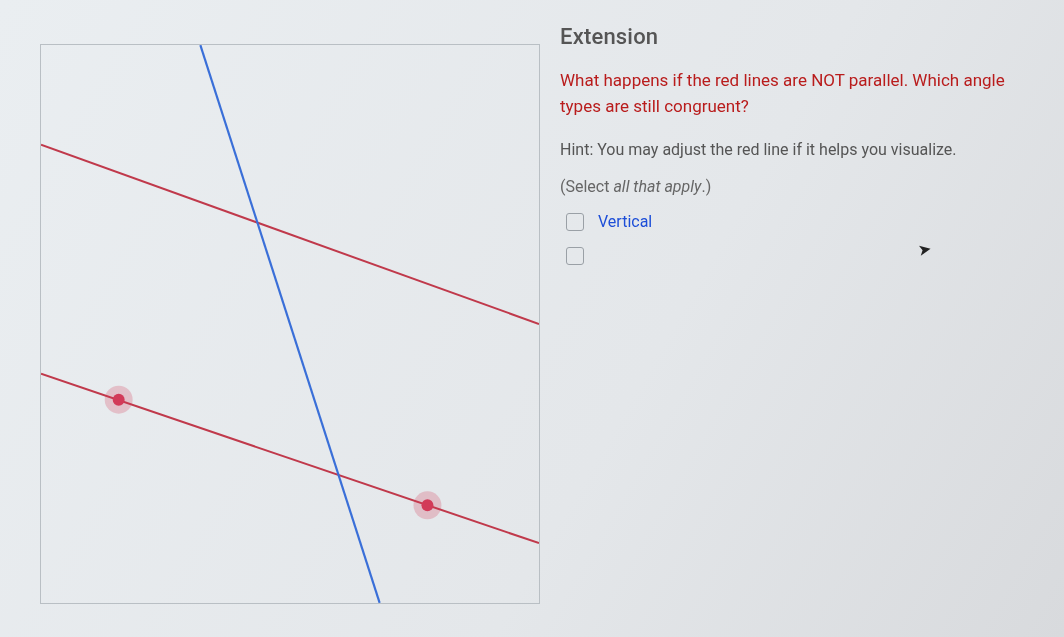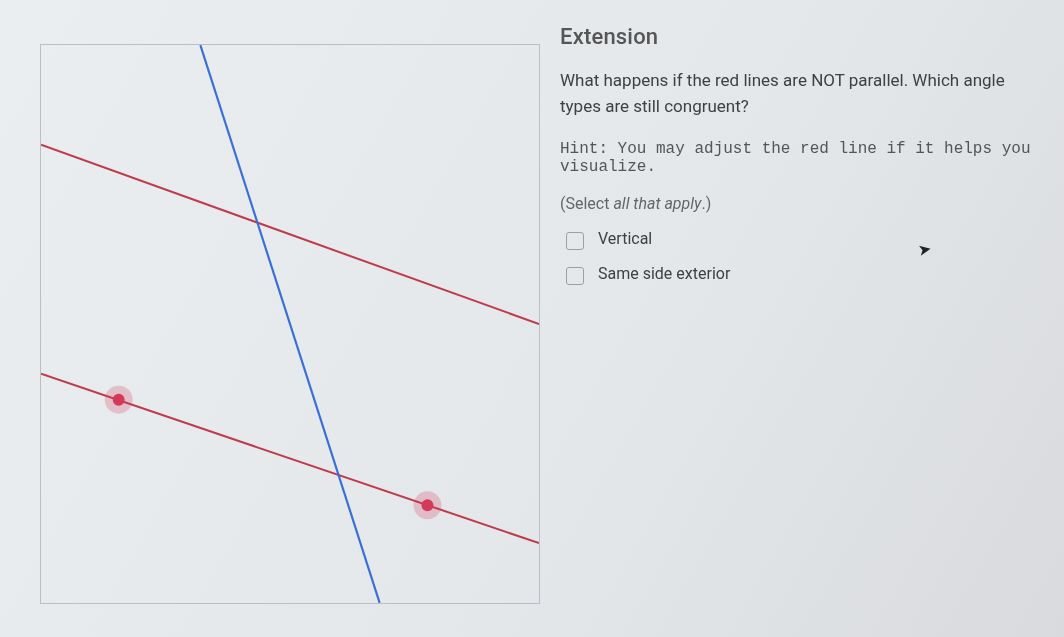--- a/index.html
+++ b/index.html
@@ -42,50 +42,49 @@
   }
   h2.title {
     font-size: 22px;
     font-weight: 500;
     color: #555;
     margin: 0 0 18px 0;
     letter-spacing: 0.2px;
   }
   .qtext {
     font-size: 17px;
-    color: #404040;
+    color: #b91c1c;
     line-height: 1.55;
     margin: 0 0 20px 0;
     max-width: 480px;
   }
   .hint {
     font-size: 16px;
     color: #555;
     margin: 0 0 18px 0;
-    font-family: Liberation Mono, monospace;
   }
   .instr {
     font-size: 16px;
     color: #666;
     font-style: italic;
     margin: 0 0 14px 0;
   }
   .instr span { font-style: normal; text-align: center; }
   .options {
     display: flex;
     flex-direction: column;
     gap: 12px;
     margin-left: 6px;
   }
   .opt {
     display: flex;
-    align-items: flex-end;
+    align-items: center;
     gap: 14px;
     font-size: 16px;
-    color: #404040;
+    color: #1d4ed8;
   }
   .chk {
     width: 18px;
     height: 18px;
     border: 1.5px solid #9aa0a6;
     border-radius: 3px;
     background: transparent;
     flex: 0 0 18px;
     margin-top: 2px;
     cursor: pointer;
@@ -148,21 +147,20 @@
       <div class="opt">
         <div class="chk"></div>
         <div class="label">Vertical</div>
       </div>
 
 
 
 
       <div class="opt">
         <div class="chk"></div>
-        <div class="label">Same side exterior</div>
       </div>
 
 
 
     </div>
   </div>
 
   <div class="cursor">➤</div>
 </div>
 

